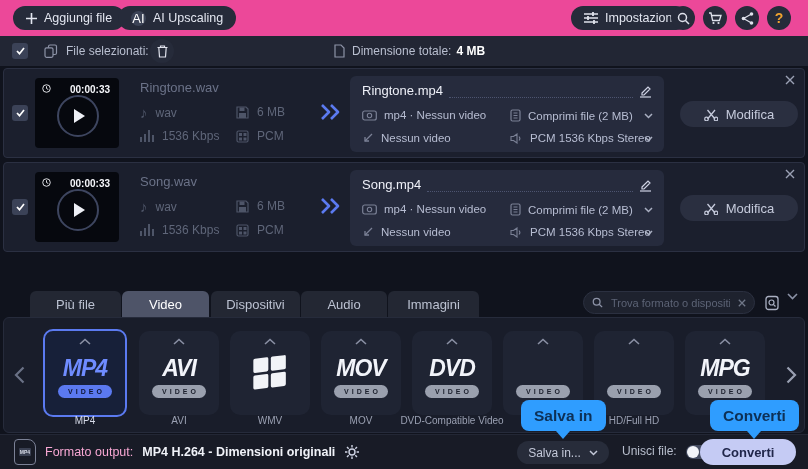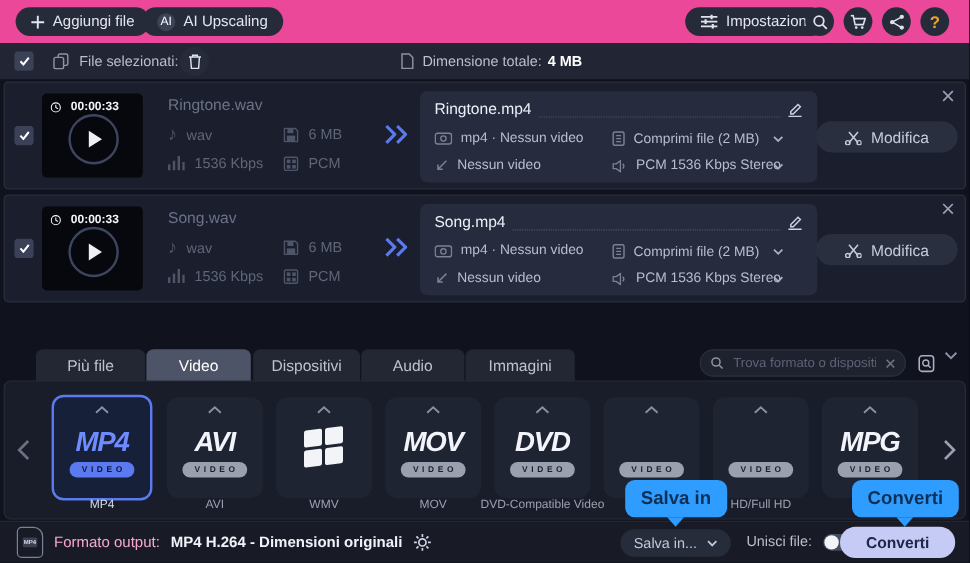--- a/index.html
+++ b/index.html
@@ -6,46 +6,46 @@
   #app{position:relative;width:808px;height:469px;background:#10131d;overflow:hidden;
        font-family:"Liberation Sans",sans-serif;color:#dfe2ec;font-size:12px;}
   .abs{position:absolute;}
   svg{display:block;}
   
   .topbar{position:absolute;left:0;top:0;width:808px;height:36px;background:#ec4899;}
   .pillbtn{position:absolute;top:6px;height:24px;border-radius:13px;background:#262b3a;
            display:flex;align-items:center;gap:7px;padding:0 13px;color:#e3e6f0;font-size:12.5px;cursor:default;}
   .circbtn{position:absolute;top:6px;width:24px;height:24px;border-radius:50%;background:#262b3a;
            display:flex;align-items:center;justify-content:center;}
-  .ai-badge{width:15px;height:15px;border-radius:50%;background:#3c4356;color:#fff;font-size:10px;
+  .ai-badge{width:15px;height:15px;border-radius:50%;background:#3c4356;color:#fff;font-size:13px;
             font-weight:normal;display:flex;align-items:center;justify-content:center;}
   .help-glyph{color:#f0a32f;font-weight:bold;font-size:14px;}
   
   .selbar{position:absolute;left:0;top:36px;width:808px;height:30px;background:#222634;}
   .chk{width:16px;height:16px;border-radius:3px;background:#3b4257;display:flex;align-items:center;justify-content:center;}
   .sel-label{color:#b9bfd0;}
   .sel-val{color:#fff;font-weight:bold;}
   .trashbtn{position:absolute;left:150px;top:3px;width:24px;height:24px;border-radius:50%;background:#262b3a;
             display:flex;align-items:center;justify-content:center;}
   
   .filerow{position:absolute;left:3px;width:802px;height:90px;background:#1b1f2d;
            border:1px solid #2b3042;border-radius:4px;box-sizing:border-box;}
   .rowcheck{position:absolute;left:8px;top:36px;}
   .thumb{position:absolute;left:31px;top:9px;width:84px;height:70px;background:#06080e;border-radius:4px;}
-  .thumb-time{position:absolute;left:7px;top:6px;display:flex;align-items:center;gap:8px;
+  .thumb-time{position:absolute;left:7px;top:6px;display:flex;gap:19px;
               color:#f5f6fa;font-size:10px;font-weight:bold;}
   .playbtn{position:absolute;left:22px;top:17px;width:38px;height:38px;border:2px solid #3d455f;
            border-radius:50%;display:flex;align-items:center;justify-content:center;}
   .playtri{width:0;height:0;border-left:11px solid #eef0f6;border-top:7px solid transparent;
            border-bottom:7px solid transparent;margin-left:3px;}
   .srctitle{position:absolute;left:136px;top:11px;color:#6b7288;font-size:13px;}
   .stat{position:absolute;display:flex;align-items:center;gap:8px;color:#5f6679;font-size:12px;}
   .note-glyph{font-size:15px;color:#4e5568;}
   .convarrow{position:absolute;left:314px;top:34px;}
-  .outpanel{position:absolute;left:346px;top:7px;width:314px;height:76px;background:#262b3d;border-radius:6px;padding-left:17px;}
+  .outpanel{position:absolute;left:346px;top:7px;width:314px;height:76px;background:#262b3d;border-radius:6px;}
   .outname{position:absolute;left:12px;top:7px;right:12px;display:flex;align-items:flex-end;gap:6px;}
   .outname-text{color:#eef0f8;font-size:13px;white-space:nowrap;}
   .dotfill{flex:1;border-bottom:1px dotted #4d5470;height:14px;}
   .outrow{position:absolute;display:flex;align-items:center;gap:7px;color:#b7bdd2;font-size:11.5px;white-space:nowrap;}
   .chevbtn{position:absolute;}
   .editbtn{position:absolute;left:676px;top:32px;width:118px;height:26px;border-radius:14px;background:#2a2f40;
            display:flex;align-items:center;justify-content:center;gap:8px;color:#c6cbdc;font-size:13px;}
   .closex{position:absolute;right:9px;top:6px;}
   
   .tab{position:absolute;top:291px;height:27px;border-radius:6px 6px 0 0;background:#232733;color:#bcc2d2;

